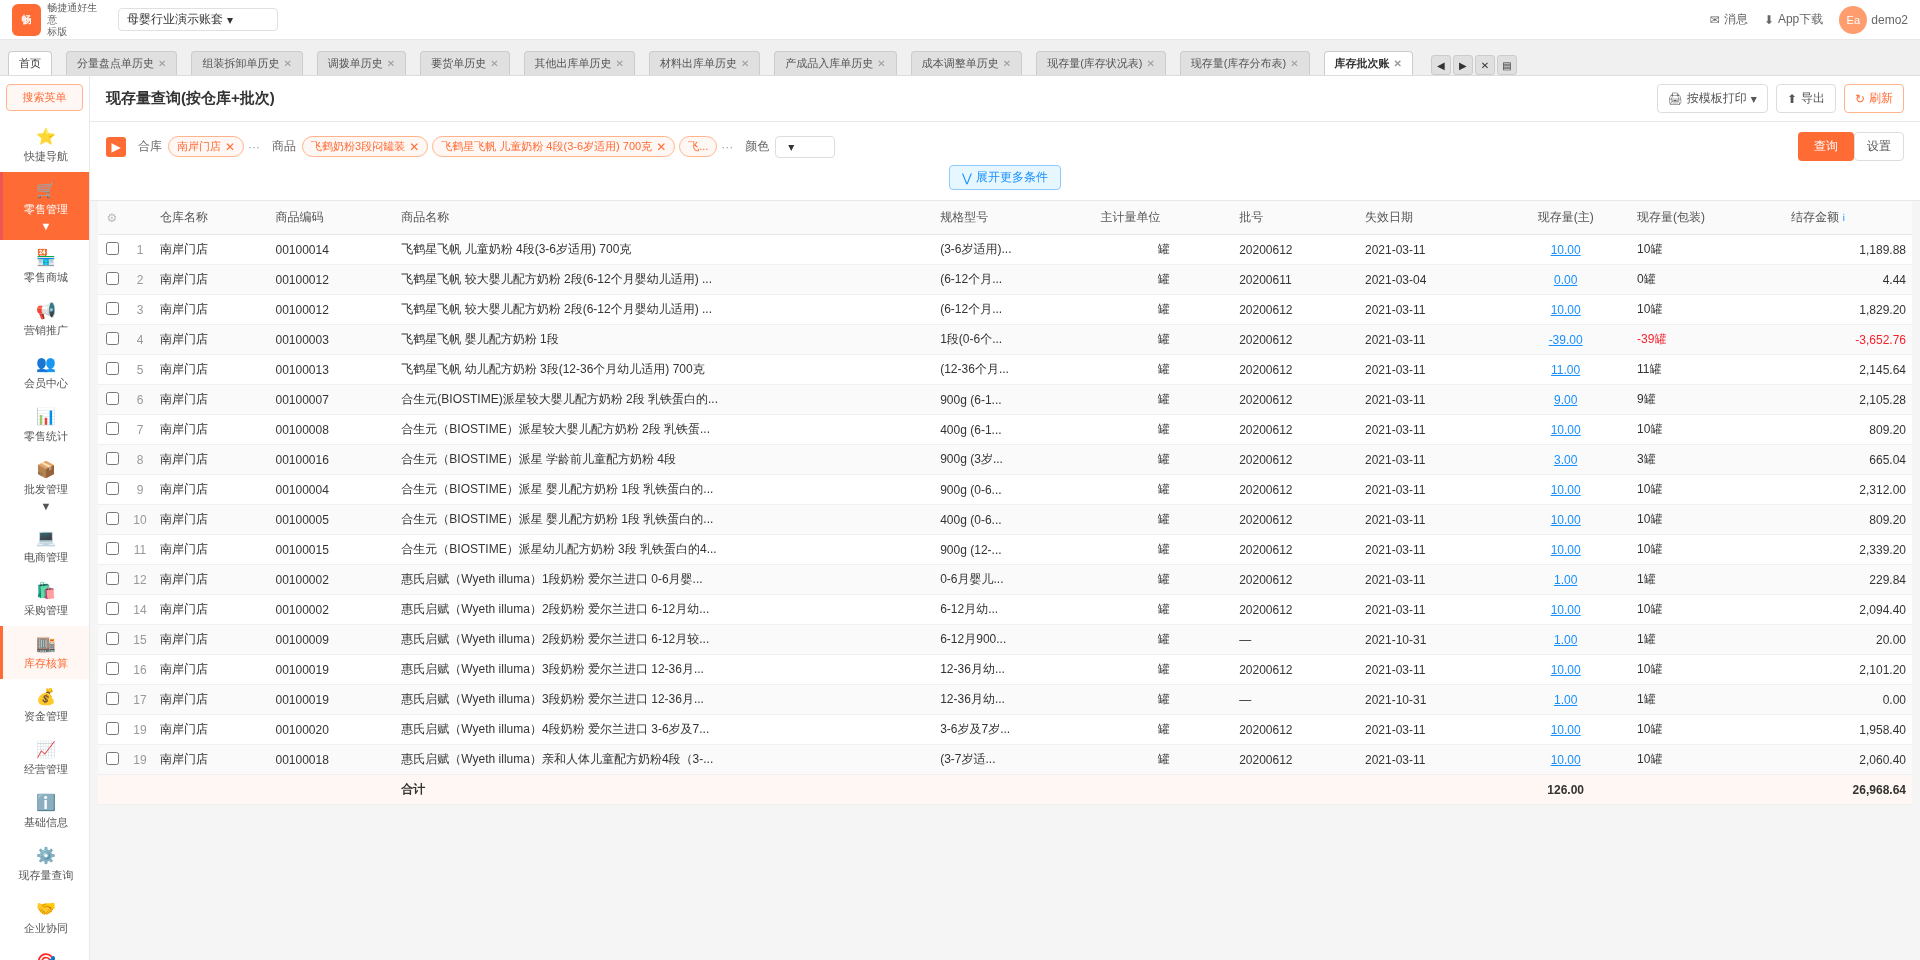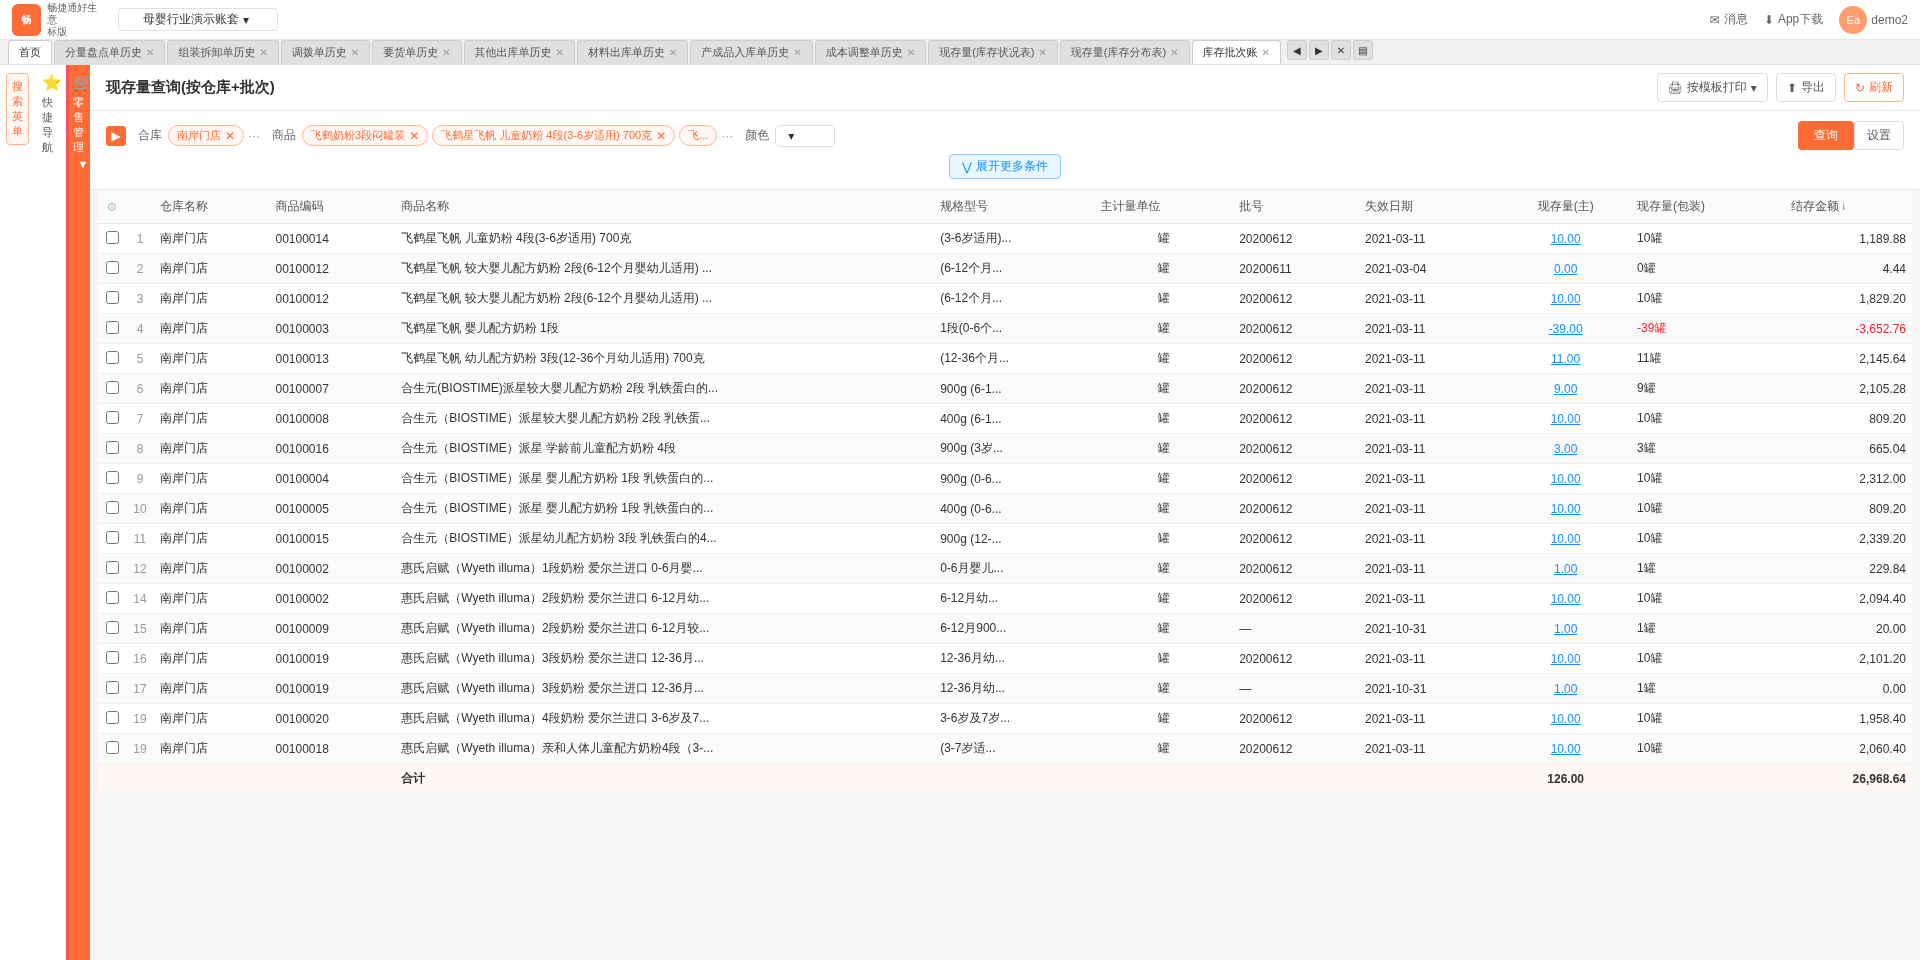--- a/index.html
+++ b/index.html
@@ -3,39 +3,39 @@
   <meta charset="utf-8">
   <style>
     * { margin: 0; padding: 0; box-sizing: border-box; }
     body { font-family: 'Microsoft YaHei', Arial, sans-serif; font-size: 12px; background: #f5f5f5; color: #333; width: 1920px; height: 960px; overflow: hidden; display: flex; flex-direction: column; }
 
     
     .top-header { display: flex; align-items: center; background: #fff; height: 40px; border-bottom: 1px solid #e8e8e8; padding: 0 12px; gap: 16px; }
     .logo-area { display: flex; align-items: center; gap: 6px; width: 90px; }
     .logo-icon { width: 32px; height: 32px; background: #ff6b35; border-radius: 6px; display: flex; align-items: center; justify-content: center; color: white; font-size: 10px; font-weight: bold; }
     .logo-text { font-size: 10px; color: #666; line-height: 1.2; }
-    .industry-select { display: flex; align-items: center; gap: 4px; border: 1px solid #e0e0e0; border-radius: 4px; padding: 2px 24px; font-size: 12px; color: #333; cursor: pointer; background: #fff; min-width: 160px; }
+    .industry-select { display: flex; align-items: center; gap: 4px; border: 1px solid #e0e0e0; border-radius: 4px; padding: 2px 8px; font-size: 12px; color: #333; cursor: pointer; background: #fff; min-width: 160px; }
     .header-right { margin-left: auto; display: flex; align-items: center; gap: 16px; }
     .header-btn { display: flex; align-items: center; gap: 4px; font-size: 12px; color: #666; cursor: pointer; }
     .avatar { width: 28px; height: 28px; background: #ff9d6e; border-radius: 50%; display: flex; align-items: center; justify-content: center; color: white; font-size: 11px; }
 
     
-    .tab-bar { display: flex; align-items: flex-start; background: #f0f0f0; height: 25px; border-bottom: 1px solid #ddd; padding: 0 8px; gap: 2px; overflow: hidden; }
+    .tab-bar { display: flex; align-items: flex-end; background: #f0f0f0; height: 36px; border-bottom: 1px solid #ddd; padding: 0 8px; gap: 14px; overflow: hidden; }
     .tab { display: flex; align-items: center; gap: 4px; padding: 4px 10px; background: #e0e0e0; border-radius: 4px 4px 0 0; font-size: 11px; color: #555; cursor: pointer; white-space: nowrap; border: 1px solid #ccc; border-bottom: none; }
-    .tab.active { background: #fff; color: #333; font-weight: normal; border-color: #ccc; }
+    .tab.active { background: #fff; color: #333; font-weight: bold; border-color: #ccc; }
     .tab-home { background: #fff; color: #333; }
     .tab-close { color: #999; font-size: 10px; cursor: pointer; }
     .tab-nav-btns { display: flex; gap: 2px; margin-left: 4px; }
     .tab-nav-btn { width: 20px; height: 20px; background: #e0e0e0; border: 1px solid #ccc; border-radius: 3px; display: flex; align-items: center; justify-content: center; cursor: pointer; font-size: 10px; }
 
     
     .main-layout { display: flex; flex: 1; overflow: hidden; }
 
     
-    .sidebar { width: 90px; background: #fff; border-right: 1px solid #e8e8e8; display: flex; flex-direction: row; }
+    .sidebar { width: 90px; background: #fff; border-right: 1px solid #e8e8e8; display: flex; flex-direction: column; }
     .sidebar-search { padding: 8px 6px; }
     .sidebar-search-btn { width: 100%; padding: 5px; background: #fff7f3; border: 1px solid #ffb38a; border-radius: 4px; color: #ff6b35; font-size: 11px; cursor: pointer; text-align: center; }
     .sidebar-item { display: flex; flex-direction: column; align-items: center; padding: 8px 4px; cursor: pointer; color: #555; font-size: 11px; gap: 3px; border-left: 3px solid transparent; }
     .sidebar-item .icon { font-size: 16px; }
 
     
     .content { flex: 1; display: flex; flex-direction: column; overflow: hidden; background: #f5f5f5; }
 
     
     .page-header { display: flex; align-items: center; justify-content: space-between; padding: 8px 16px; background: #fff; border-bottom: 1px solid #e8e8e8; }

